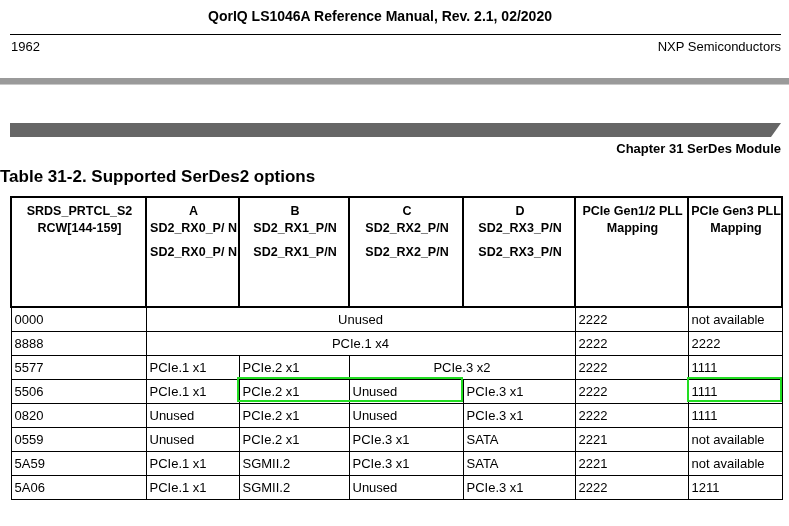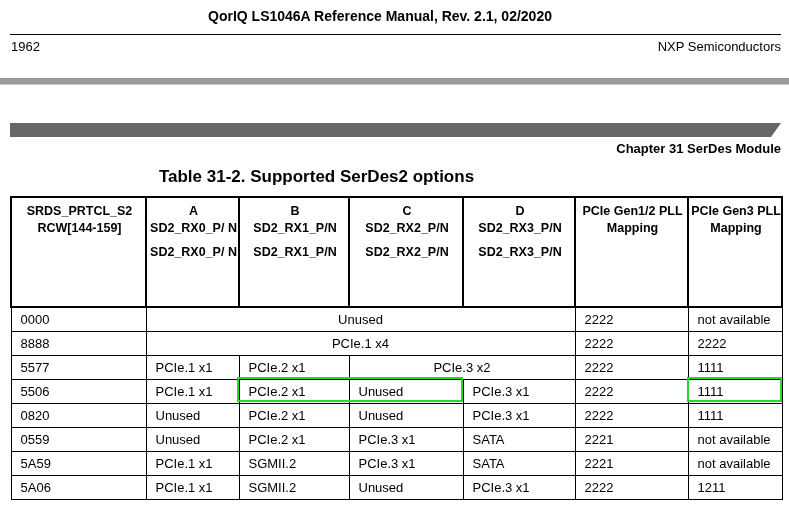--- a/index.html
+++ b/index.html
@@ -8,29 +8,29 @@
   .doc-title { position: absolute; top: 8px; left: 0; width: 760px; text-align: center;
                font-size: 14px; font-weight: bold; }
   .header-rule { position: absolute; top: 34px; left: 10px; width: 771px; height: 1px; background: #000; }
   .page-num { position: absolute; top: 39px; left: 11px; font-size: 13px; }
   .company { position: absolute; top: 39px; right: 8px; font-size: 13px; text-align: right; }
   .light-bar { position: absolute; top: 78px; left: 0; width: 789px; height: 6px; background: #9a9a9a; }
   .light-bar2 { position: absolute; top: 84px; left: 0; width: 789px; height: 1px; background: #c8c8c8; }
   .chapter-band { position: absolute; top: 123px; left: 10px; width: 771px; height: 14px; background: #666666;
                   clip-path: polygon(0 0, 100% 0, calc(100% - 10px) 100%, 0 100%); }
   .chapter-label { position: absolute; top: 141px; right: 8px; font-size: 13px; font-weight: bold; }
-  .table-title { position: absolute; top: 167px; left: 0; width: 633px; text-align: center;
+  .table-title { position: absolute; top: 167px; left: 0; width: 633px; 
                  font-size: 17px; font-weight: bold; }
   table.serdes { position: absolute; top: 196px; left: 10px; border-collapse: collapse;
                  table-layout: fixed; width: 771px; font-size: 13px; }
   table.serdes th { border: 2px solid #000; font-weight: bold; vertical-align: top; text-align: center;
                     padding: 5px 0 0 2px; height: 103px; line-height: 17px; font-size: 12.5px; }
   table.serdes th .sub { display: block; }
   table.serdes th .sub2 { display: block; margin-top: 7px; }
-  table.serdes td { border: 1px solid #000; height: 23px; padding: 0 9px; white-space: nowrap; }
+  table.serdes td { border: 1px solid #000; height: 23px; padding: 0 3px; white-space: nowrap; }
   table.serdes tbody tr:first-child td { border-top: 2px solid #000; }
   table.serdes td.c { text-align: center; }
   .green-box { position: absolute; border: 2px solid #22dd22; box-sizing: border-box; pointer-events: none; }
 </style>
 </head>
 <body>
 
 <div class="doc-title">QorIQ LS1046A Reference Manual, Rev. 2.1, 02/2020</div>
 <div class="header-rule"></div>
 <div class="page-num">1962</div>

